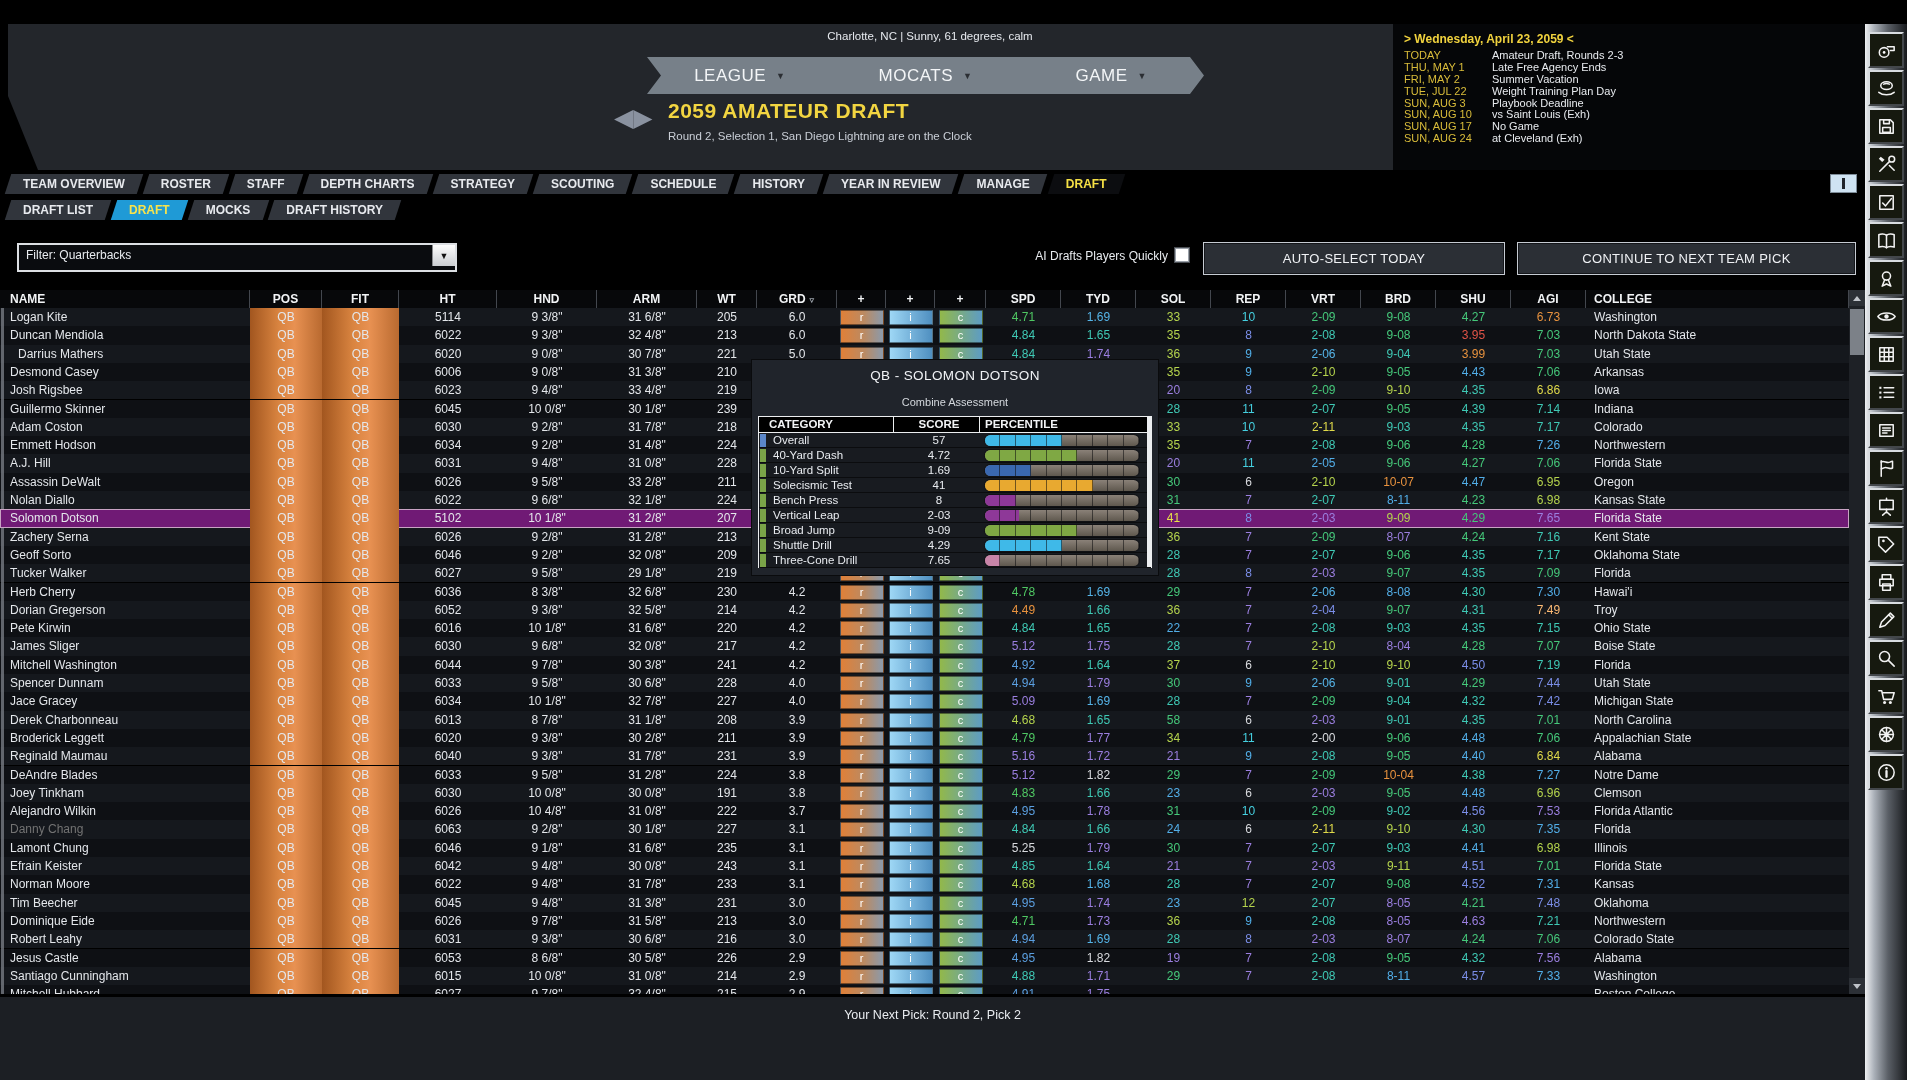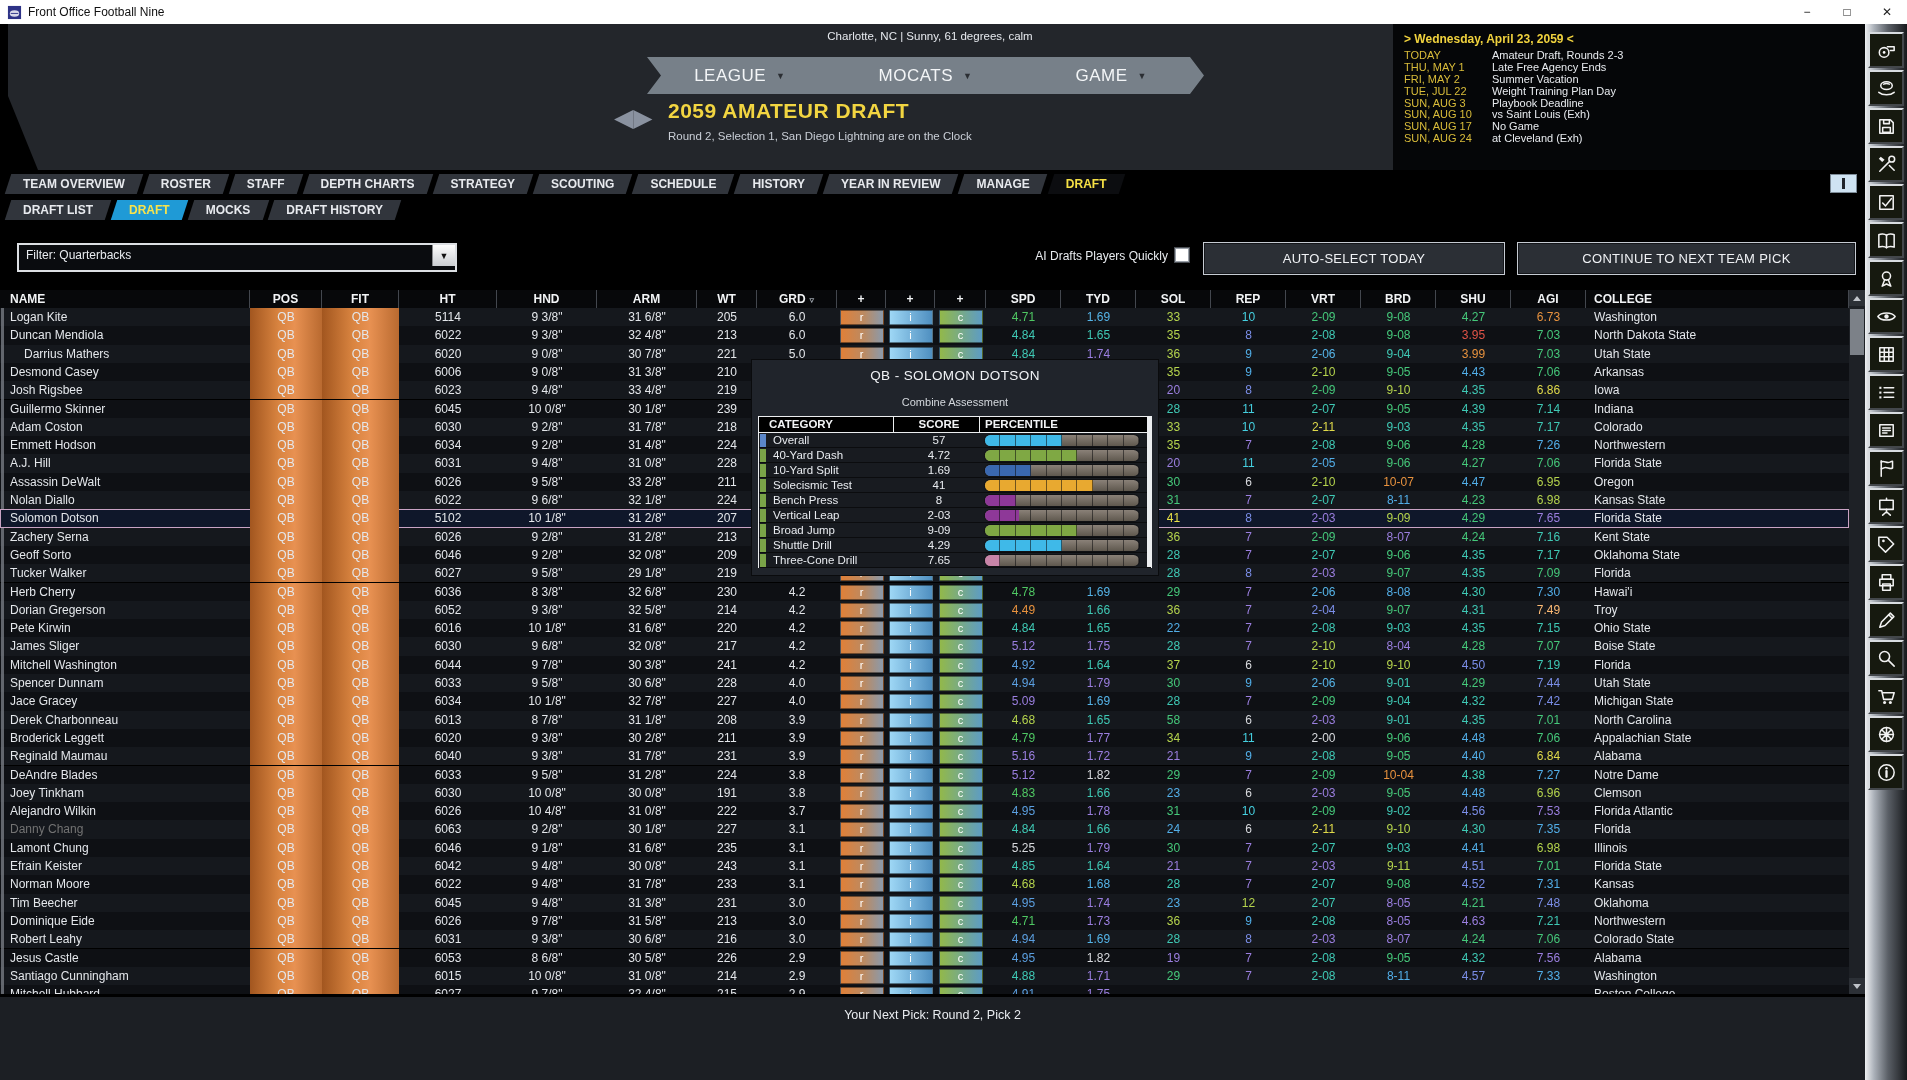--- a/index.html
+++ b/index.html
@@ -52,21 +52,21 @@
   .bigbtn{top:242px;height:31px;background:#2b2f35;border:1px solid #c6cbd2;box-shadow:inset 0 0 0 1px #14161a;
     display:flex;align-items:center;justify-content:center;font-size:13px;color:#f0f2f5;letter-spacing:.3px;}
   
   #thead{left:0;top:290px;width:1849px;height:18px;background:#07080a;border-bottom:1px solid #595e66;}
   .hcell{position:absolute;top:0;height:18px;line-height:18px;font-size:12px;font-weight:bold;color:#f2f4f6;text-align:center;border-right:1px solid #43474e;box-sizing:border-box;background:#07080a;}
   .hcell.left{text-align:left;padding-left:8px;}
   .hsort{font-size:9px;color:#9aa0a8;margin-left:4px;}
   #tbody{left:0;top:308px;width:1849px;height:686px;overflow:hidden;}
   .trow{position:absolute;left:0;width:1849px;height:18.3px;}
   .trow.even{background:#15181d;} .trow.odd{background:#0e1014;}
-  .trow.selected{background:#0f172a;outline:1px solid #c9a3c4;outline-offset:-1px;z-index:2;}
+  .trow.selected{background:#701a75;outline:1px solid #c9a3c4;outline-offset:-1px;z-index:2;}
   .tcell{position:absolute;top:0;height:18.3px;line-height:18.3px;font-size:12px;color:#e4e7eb;text-align:center;overflow:hidden;white-space:nowrap;box-sizing:border-box;}
   .tcell.left{text-align:left;padding-left:8px;}
   .tcell.orange{background:linear-gradient(90deg,#a2561f 0%,#d98440 40%,#e89152 62%,#b96a30 100%);color:#fff;}
   .badgebox{display:inline-block;width:42px;height:13px;line-height:13px;margin-top:2px;font-size:11px;color:#fff;border:1px solid rgba(0,0,0,.45);border-radius:1px;}
   .badge-r{background:linear-gradient(90deg,#e08038,#bb8a62 55%,#8b9aab);}
   .badge-i{background:linear-gradient(90deg,#9ed7f5,#4f8fc0);}
   .badge-c{background:linear-gradient(90deg,#92b84a,#5d9cc4);}
   #leftstrip{left:1px;top:308px;width:3px;height:686px;background:#7d828a;opacity:.75;}
   
   #vscroll{left:1849px;top:290px;width:16px;height:704px;background:#1e2126;}
@@ -96,33 +96,20 @@
   
   #sidebar{left:1865px;top:24px;width:42px;height:1056px;background:linear-gradient(90deg,#eef0f2 0,#aab0b8 22%,#5a5f66 55%,#17191c 100%);}
   .sbtn{position:absolute;left:3px;width:36px;height:36px;background:#16190f;border:2px solid;border-color:#d8dce0 #43474b #43474b #d8dce0;box-sizing:border-box;display:flex;align-items:center;justify-content:center;}
   .sbtn svg{width:23px;height:23px;stroke:#f2f2f2;stroke-width:1.6;fill:none;stroke-linecap:round;stroke-linejoin:round;}
 </style>
 </head>
 <body>
 
 <div id="app">
 
-  <div class="abs" id="titlebar">
-    <svg class="ticon" viewBox="0 0 16 16">
-        <rect x="1" y="1" width="14" height="14" fill="#2e3387"></rect>
-        <ellipse cx="8" cy="9" rx="5" ry="3.4" fill="#d8d8e8"></ellipse>
-        <path d="M4 9h8" stroke="#2e3387" stroke-width="1"></path>
-      </svg>
-    <span class="ttext">Front Office Football Nine</span>
-    <div id="winbtns">
-      <div class="winbtn">−</div>
-      <div class="winbtn">□</div>
-      <div class="winbtn">✕</div>
-    </div>
-  </div>
 
   <div class="abs" id="headerband"></div>
   <div class="abs" id="wedgeL"></div>
   <div class="abs" id="calpanel"></div>
   <div class="abs" id="weather">Charlotte, NC | Sunny, 61 degrees, calm</div>
   <div class="abs" id="menuband">
       <div class="menuitem">
         <span>LEAGUE</span>
         <span class="menucaret">▼</span>
       </div>
@@ -267,21 +254,21 @@
         <div class="tcell" style="left: 1061px; width: 75px; color: rgb(63, 201, 181);">1.65</div>
         <div class="tcell" style="left: 1136px; width: 75px; color: rgb(181, 212, 77);">35</div>
         <div class="tcell" style="left: 1211px; width: 75px; color: rgb(123, 142, 232);">8</div>
         <div class="tcell" style="left: 1286px; width: 75px; color: rgb(63, 201, 181);">2-08</div>
         <div class="tcell" style="left: 1361px; width: 75px; color: rgb(69, 200, 122);">9-08</div>
         <div class="tcell" style="left: 1436px; width: 75px; color: rgb(224, 83, 71);">3.95</div>
         <div class="tcell" style="left: 1511px; width: 75px; color: rgb(69, 200, 122);">7.03</div>
         <div class="tcell left" style="left: 1586px; width: 263px; color: rgb(228, 231, 235);">North Dakota State</div>
       </div>
       <div class="trow even" style="top: 36.6px;">
-        <div class="tcell left" style="left: 16px; width: 208px; color: rgb(228, 231, 235);">Darrius Mathers</div>
+        <div class="tcell left" style="left: 10px; width: 208px; color: rgb(228, 231, 235);">Darrius Mathers</div>
         <div class="tcell orange" style="left: 250px; width: 72px; color: rgb(228, 231, 235);">QB</div>
         <div class="tcell orange" style="left: 322px; width: 77px; color: rgb(228, 231, 235);">QB</div>
         <div class="tcell" style="left: 399px; width: 98px; color: rgb(228, 231, 235);">6020</div>
         <div class="tcell" style="left: 497px; width: 100px; color: rgb(228, 231, 235);">9 0/8"</div>
         <div class="tcell" style="left: 597px; width: 100px; color: rgb(228, 231, 235);">30 7/8"</div>
         <div class="tcell" style="left: 697px; width: 60px; color: rgb(228, 231, 235);">221</div>
         <div class="tcell" style="left: 757px; width: 80px; color: rgb(228, 231, 235);">5.0</div>
         <div class="tcell" style="left: 837px; width: 49px;"><span class="badgebox badge-r">r</span></div>
         <div class="tcell" style="left: 886px; width: 49px;"><span class="badgebox badge-i">i</span></div>
         <div class="tcell" style="left: 935px; width: 51px;"><span class="badgebox badge-c">c</span></div>

